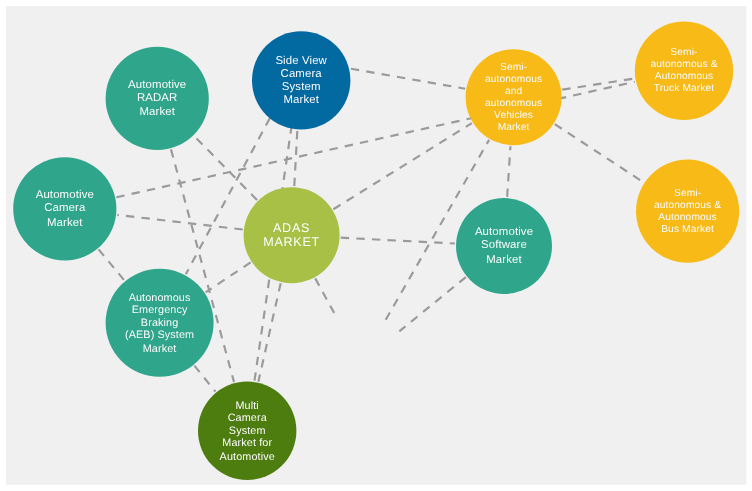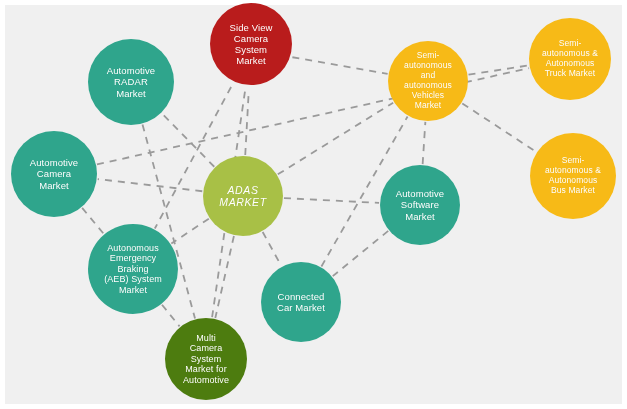--- a/index.html
+++ b/index.html
@@ -59,21 +59,20 @@
     display: block;
     width: 128%;
     line-height: 1.16;
     letter-spacing: 0.1px;
     white-space: pre-line;
     text-shadow: 0 0 1px rgba(0,0,0,0.06);
   }
   .node.center .node-label {
     letter-spacing: 0.6px;
     width: 140%;
-    font-style: italic;
   }
 </style>
 </head>
 <body>
 
 <div id="diagram-root">
   <div id="canvas-area"></div>
   <svg id="edge-layer" viewBox="0 0 627 409" preserveAspectRatio="none" xmlns="http://www.w3.org/2000/svg">
       <line x1="214.26630795161537" y1="166.75320630789423" x2="161.83615732021764" y2="113.3868029866501" stroke="#9a9a9a" stroke-width="1.8" stroke-dasharray="7,6" stroke-linecap="butt"></line>
       <line x1="245.2432103147878" y1="155.0614117551224" x2="248.70207723851004" y2="91.93709039719167" stroke="#9a9a9a" stroke-width="1.8" stroke-dasharray="7,6" stroke-linecap="butt"></line>
@@ -99,21 +98,21 @@
   <div id="node-layer">
       <div class="node center" style="left: 203px; top: 156px; width: 80px; height: 80px; background: rgb(168, 192, 70); font-size: 10.5px;">
         <span class="node-label">ADAS
 MARKET</span>
       </div>
       <div class="node" style="left: 88px; top: 39px; width: 86px; height: 86px; background: rgb(47, 165, 140); font-size: 9.5px;">
         <span class="node-label">Automotive
 RADAR
 Market</span>
       </div>
-      <div class="node" style="left: 210px; top: 3px; width: 82px; height: 82px; background: #b91c1c; font-size: 9.5px;">
+      <div class="node" style="left: 210px; top: 26px; width: 82px; height: 82px; background: #0369a1; font-size: 9.5px;">
         <span class="node-label">Side View
 Camera
 System
 Market</span>
       </div>
       <div class="node" style="left: 11px; top: 131px; width: 86px; height: 86px; background: rgb(47, 165, 140); font-size: 9.5px;">
         <span class="node-label">Automotive
 Camera
 Market</span>
       </div>
@@ -123,24 +122,20 @@
 Braking
 (AEB) System
 Market</span>
       </div>
       <div class="node" style="left: 165px; top: 318px; width: 82px; height: 82px; background: #4d7c0f; font-size: 9px;">
         <span class="node-label">Multi
 Camera
 System
 Market for
 Automotive</span>
-      </div>
-      <div class="node" style="left: 261px; top: 262px; width: 80px; height: 80px; background: rgb(47, 165, 140); font-size: 9.5px;">
-        <span class="node-label">Connected
-Car Market</span>
       </div>
       <div class="node" style="left: 380px; top: 165px; width: 80px; height: 80px; background: rgb(47, 165, 140); font-size: 9.5px;">
         <span class="node-label">Automotive
 Software
 Market</span>
       </div>
       <div class="node" style="left: 388px; top: 41px; width: 80px; height: 80px; background: rgb(247, 186, 23); font-size: 8.5px;">
         <span class="node-label">Semi-
 autonomous
 and

